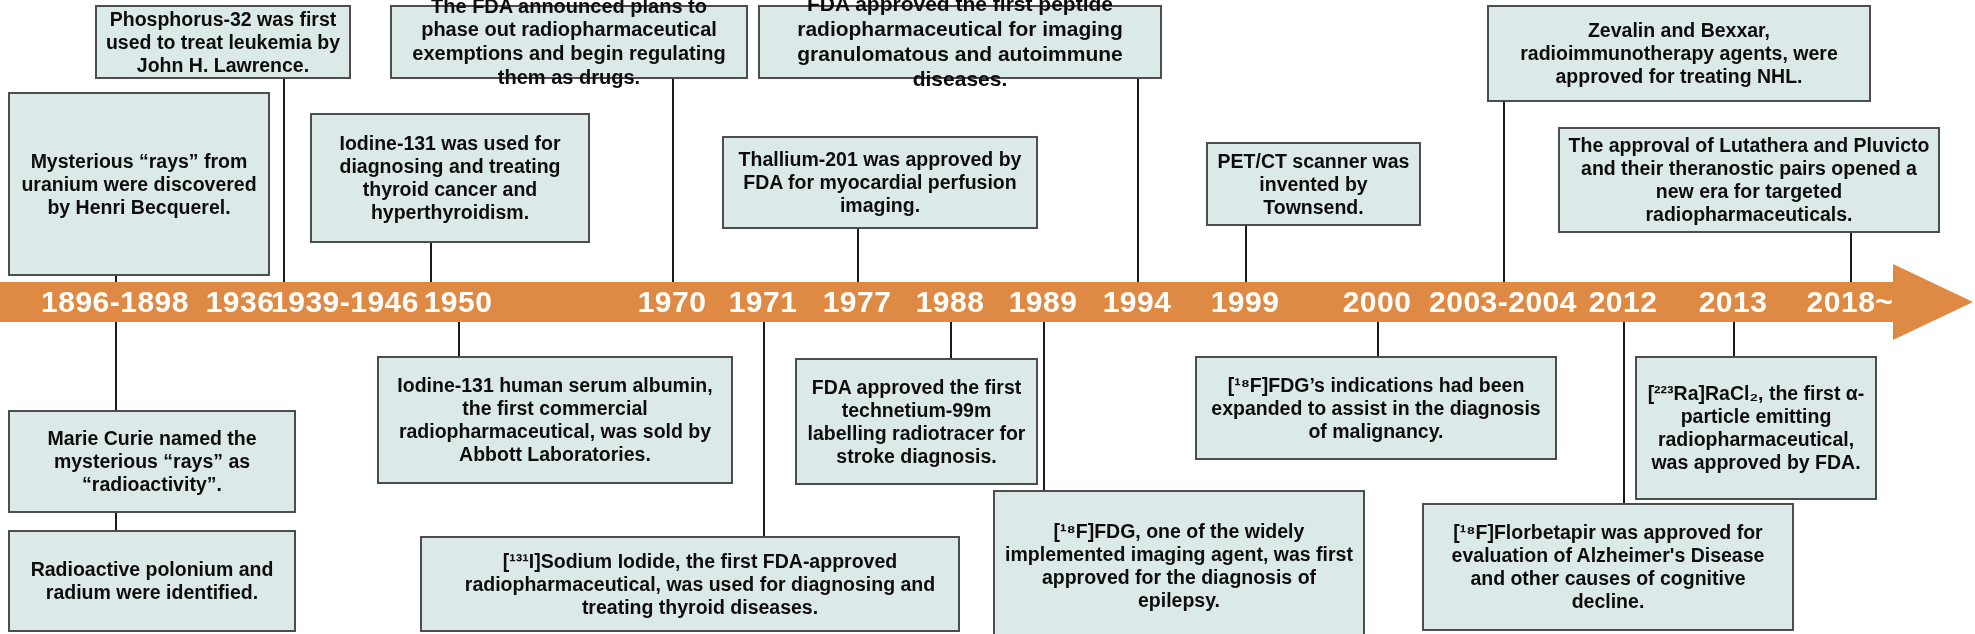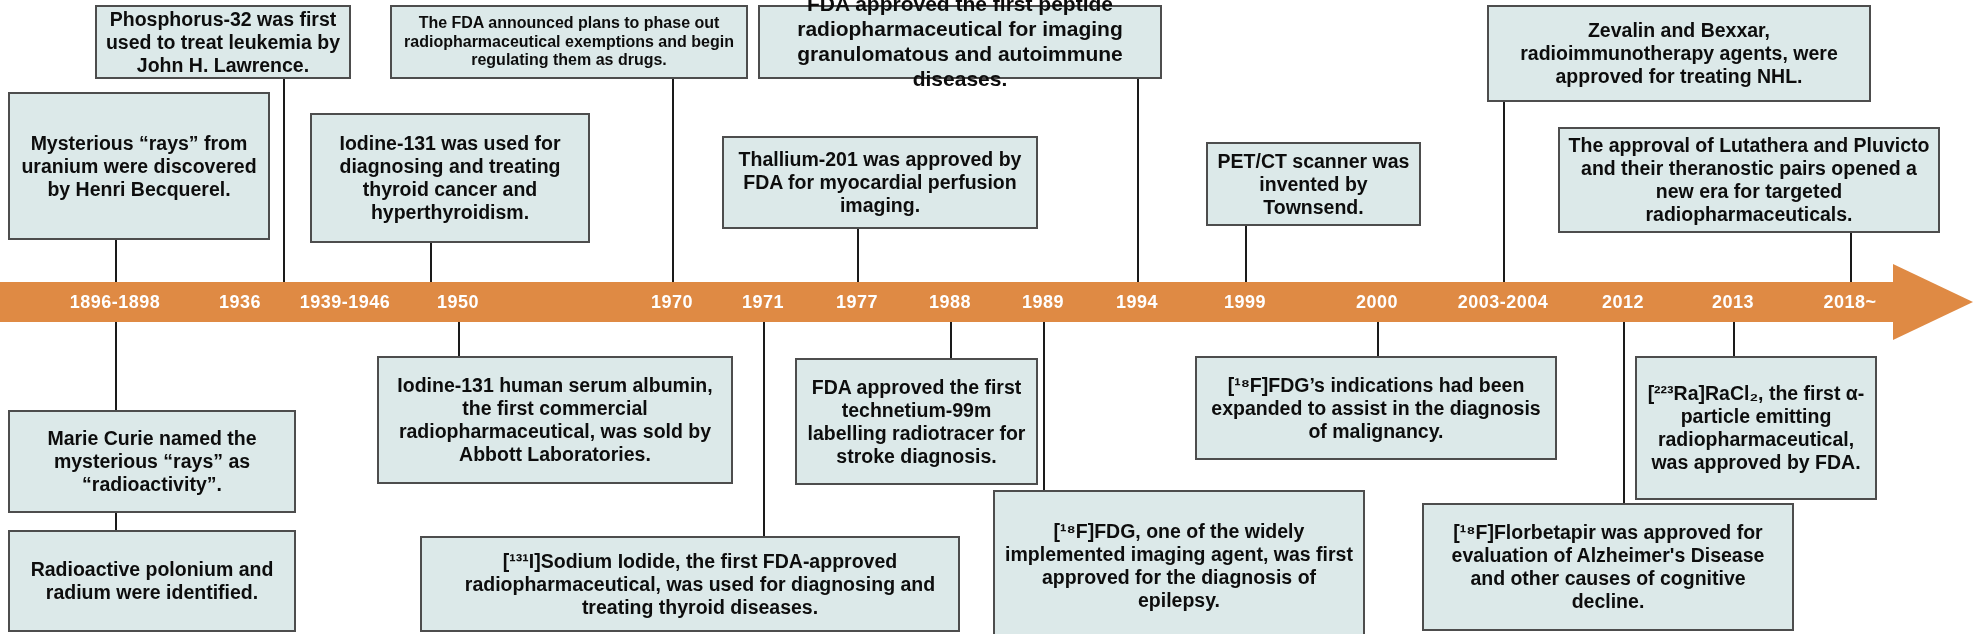--- a/index.html
+++ b/index.html
@@ -13,39 +13,39 @@
     background:#DF8A44;
   }
   .arrowhead {
     position:absolute; left:1893px; top:264px; width:0; height:0;
     border-top:38px solid transparent; border-bottom:38px solid transparent;
     border-left:80px solid #DF8A44;
   }
   .yr {
     position:absolute; top:282px; height:40px; line-height:40px;
     transform:translateX(-50%); color:#ffffff; font-weight:bold;
-    font-size:18px; white-space:nowrap; letter-spacing:0.5px;
+    font-size:30px; white-space:nowrap; letter-spacing:0.5px;
   }
   #yr-0{left:115px}  #yr-1{left:240px}  #yr-2{left:345px}  #yr-3{left:458px}
   #yr-4{left:672px}  #yr-5{left:763px}  #yr-6{left:857px}  #yr-7{left:950px}
   #yr-8{left:1043px} #yr-9{left:1137px} #yr-10{left:1245px}#yr-11{left:1377px}
   #yr-12{left:1503px}#yr-13{left:1623px}#yr-14{left:1733px}#yr-15{left:1850px}
 
   
   .box {
     position:absolute; background:#DCE9E9; border:2px solid #4d4d4d;
     box-sizing:border-box; display:flex; align-items:center; justify-content:center;
     text-align:center; font-weight:bold; font-size:19.5px; line-height:1.18;
     color:#0d0d0d; padding:4px 8px;
   }
   #bx-0 {left:95px;   top:5px;   width:256px; height:74px;}
-  #bx-1 {left:390px;  top:5px;   width:358px; height:74px; font-size:16px;}
+  #bx-1 {left:390px;  top:5px;   width:358px; height:74px; font-size:20px;}
   #bx-2 {left:758px;  top:5px;   width:404px; height:74px; font-size:21px;}
   #bx-3 {left:1487px; top:5px;   width:384px; height:97px;}
-  #bx-4 {left:8px;    top:92px;  width:262px; height:148px;}
+  #bx-4 {left:8px;    top:92px;  width:262px; height:184px;}
   #bx-5 {left:310px;  top:113px; width:280px; height:130px;}
   #bx-6 {left:722px;  top:136px; width:316px; height:93px;}
   #bx-7 {left:1206px; top:142px; width:215px; height:84px;}
   #bx-8 {left:1558px; top:127px; width:382px; height:106px;}
   #bx-9 {left:8px;    top:410px; width:288px; height:103px;}
   #bx-10{left:8px;    top:530px; width:288px; height:102px;}
   #bx-11{left:377px;  top:356px; width:356px; height:128px;}
   #bx-12{left:420px;  top:536px; width:540px; height:96px;padding-left:28px;}
   #bx-13{left:795px;  top:358px; width:243px; height:127px;}
   #bx-14{left:993px;  top:490px; width:372px; height:152px;}

